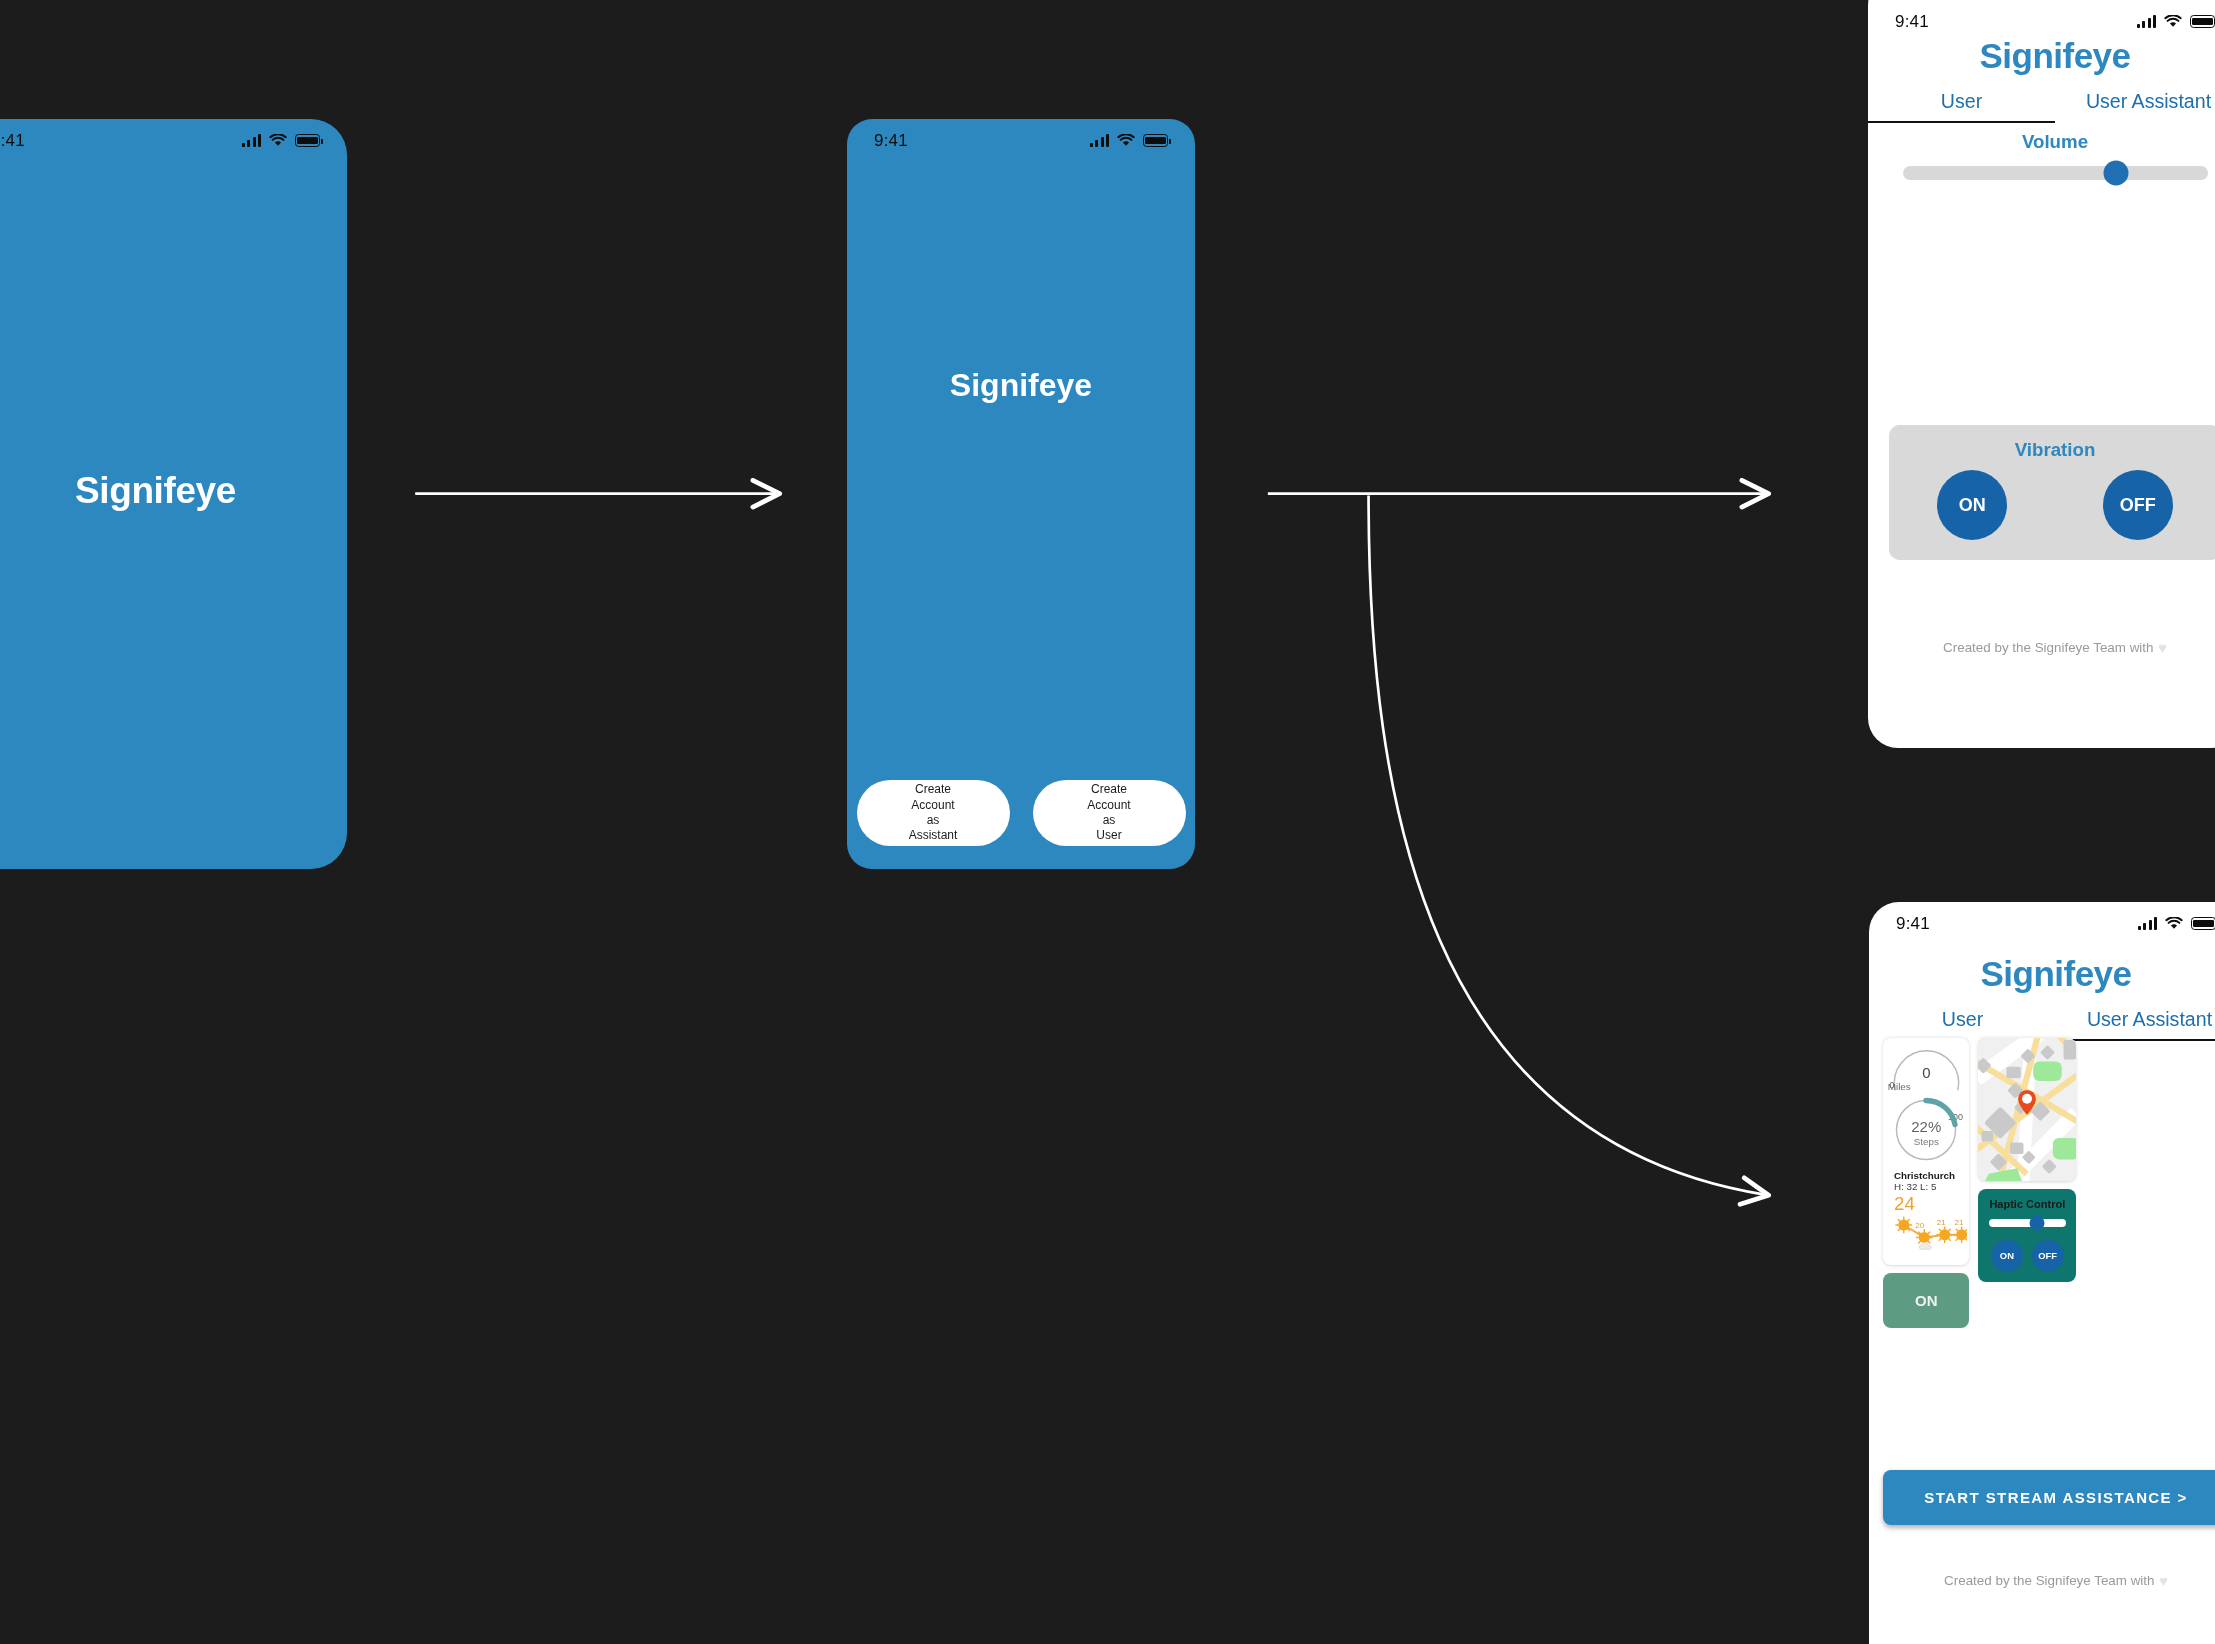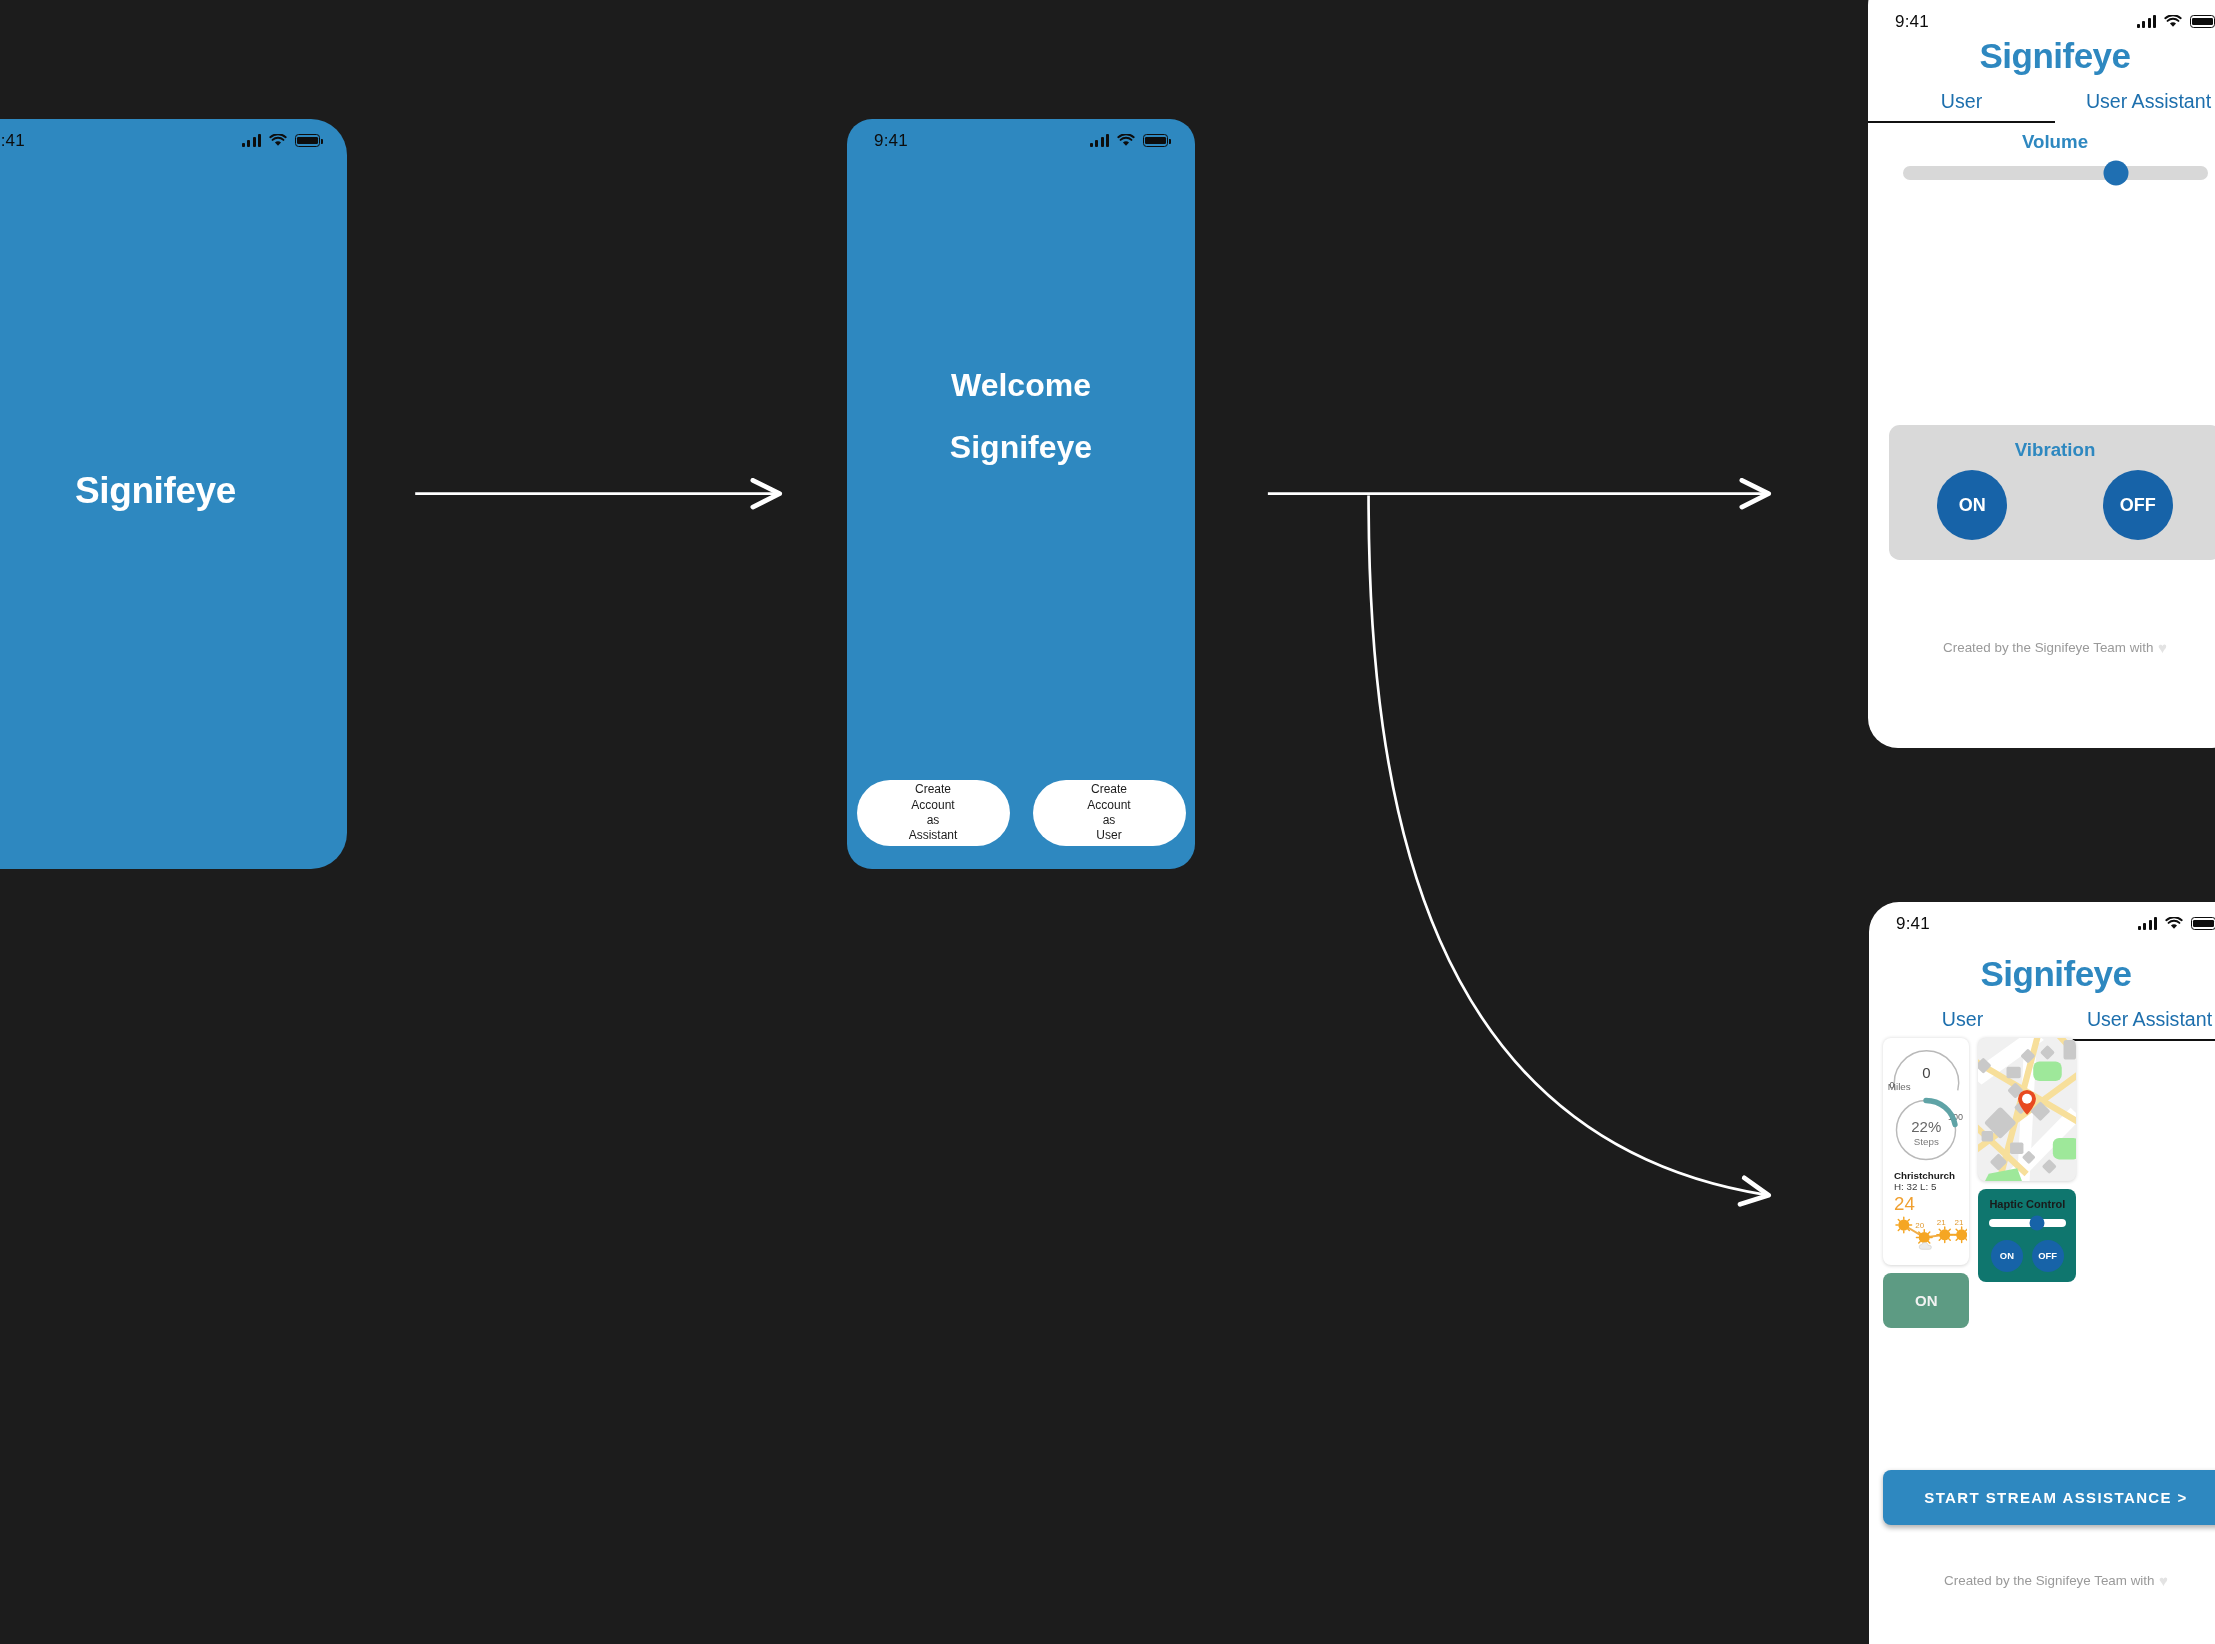--- a/index.html
+++ b/index.html
@@ -240,21 +240,20 @@
             <path d="M1.4 3.6 a12.8 12.8 0 0 1 17.2 0" fill="none" stroke="currentColor" stroke-width="2.2" stroke-linecap="round"></path>
           </svg>
       </span>
       <span class="batt">
           <i></i>
         </span>
     </div>
   </div>
 
   <div class="welcome-title" style="top:236px;">
-    <span>Welcome</span>
     <span>Signifeye</span>
   </div>
 
   <div class="acct-row" style="top:661px;">
     <button class="acct-btn">
       <span>Create</span>
       <span>Account</span>
       <span>as</span>
       <span>Assistant</span>
     </button>

